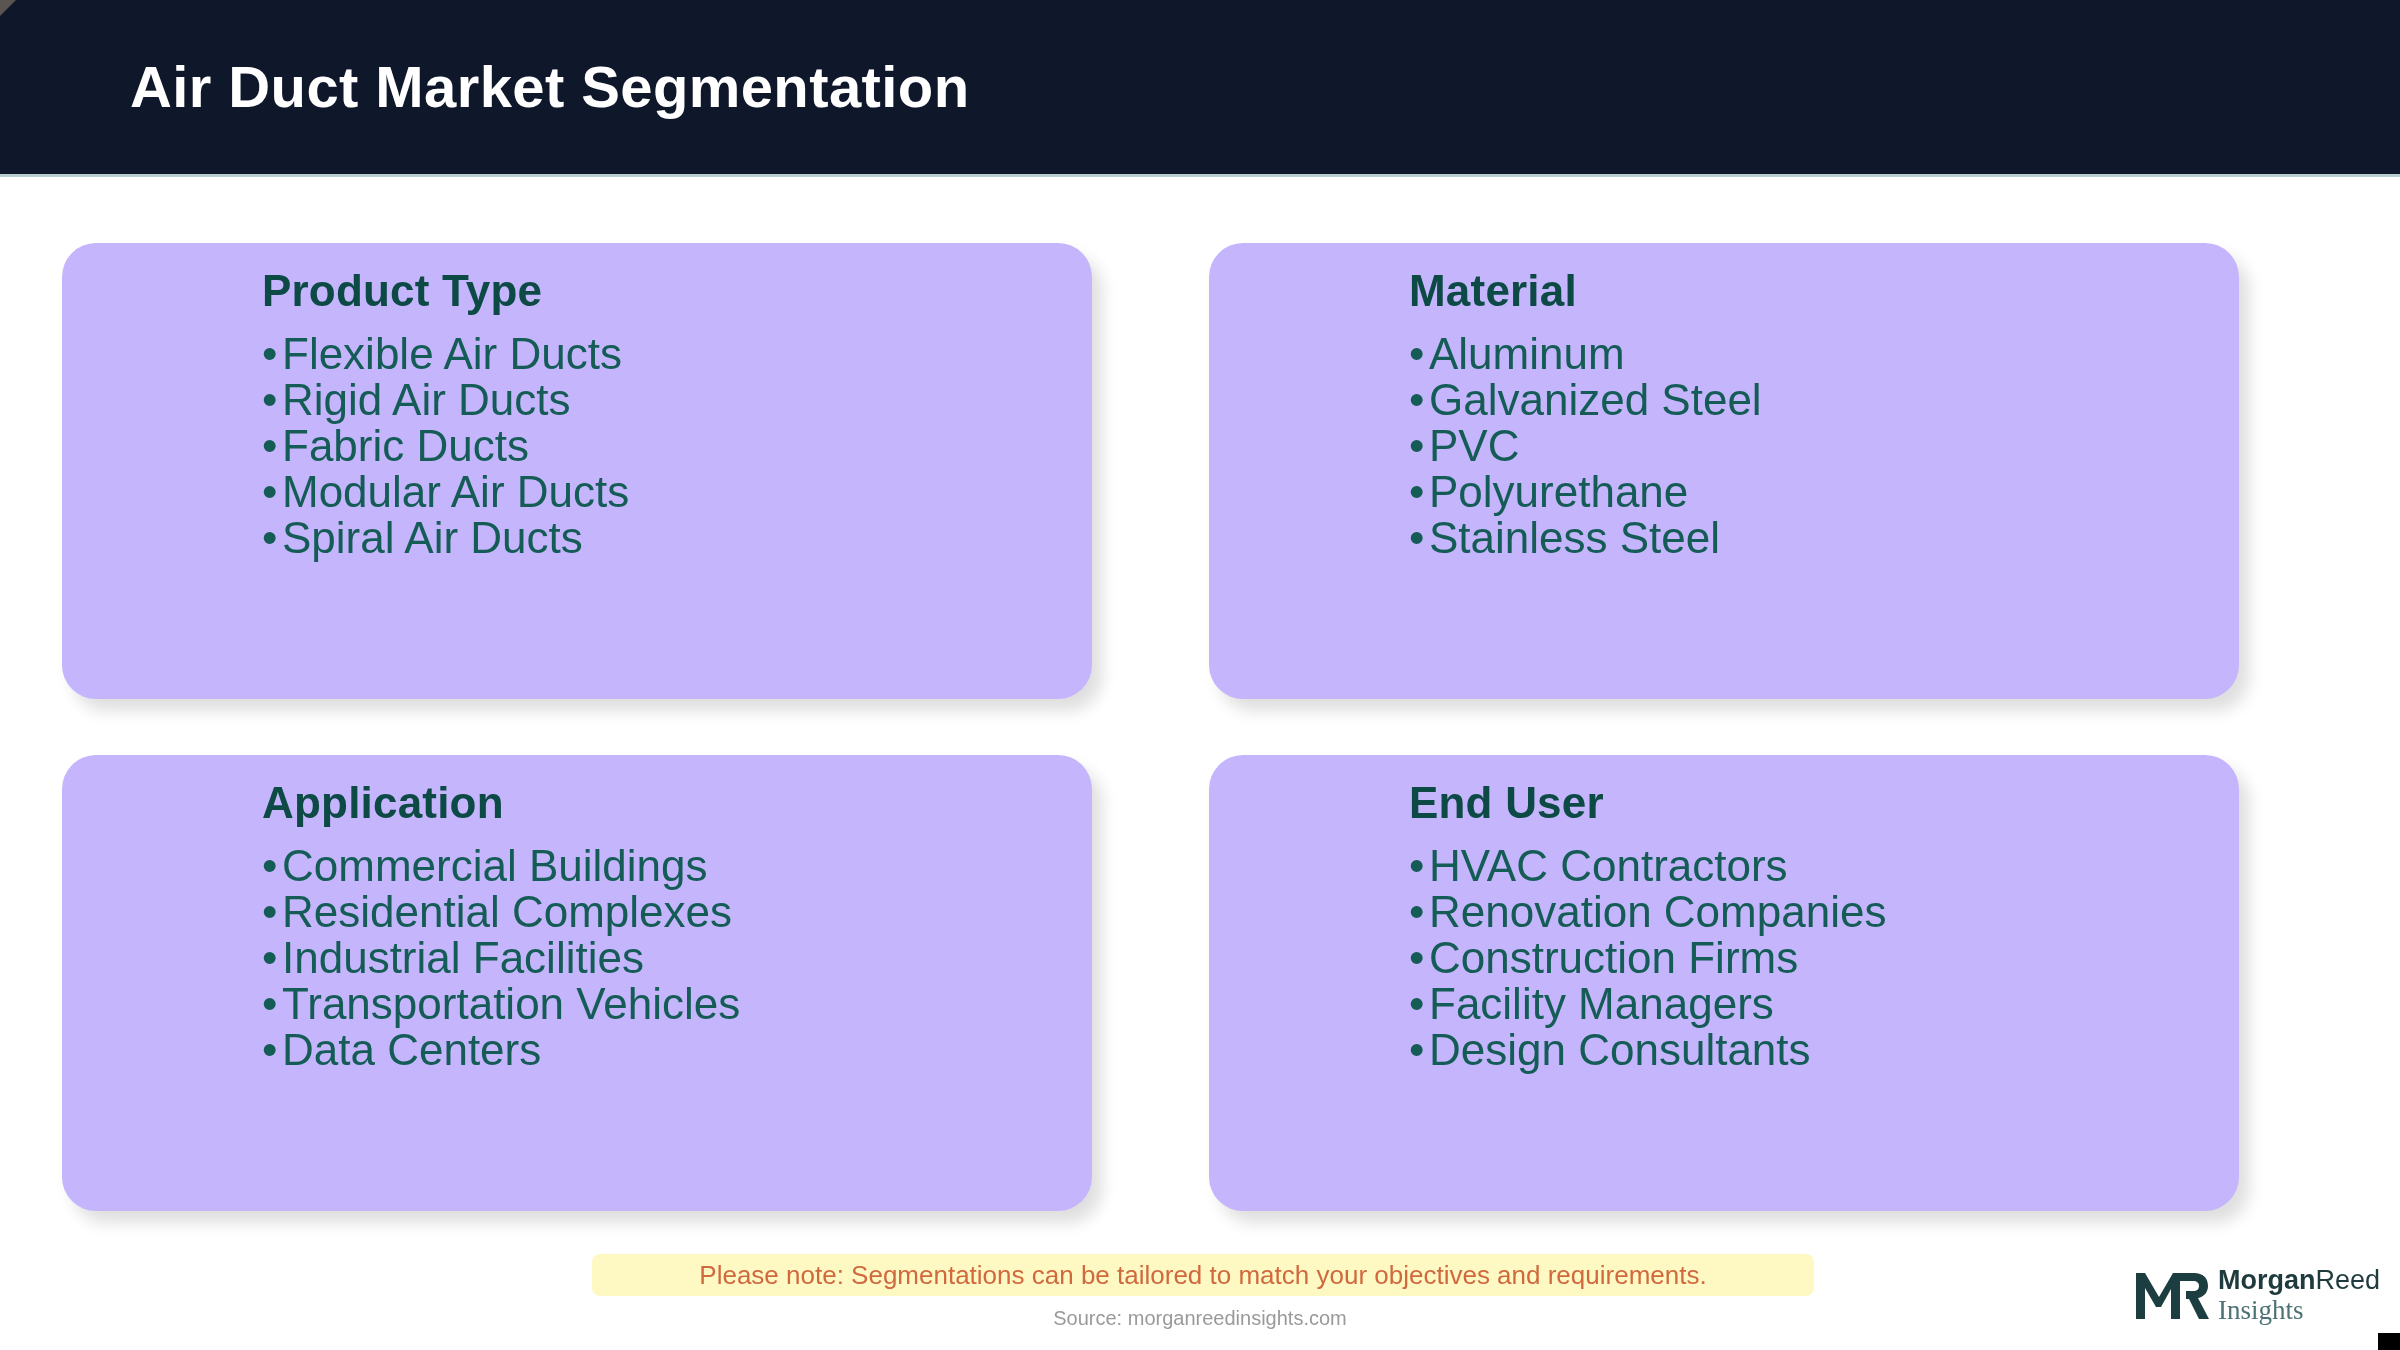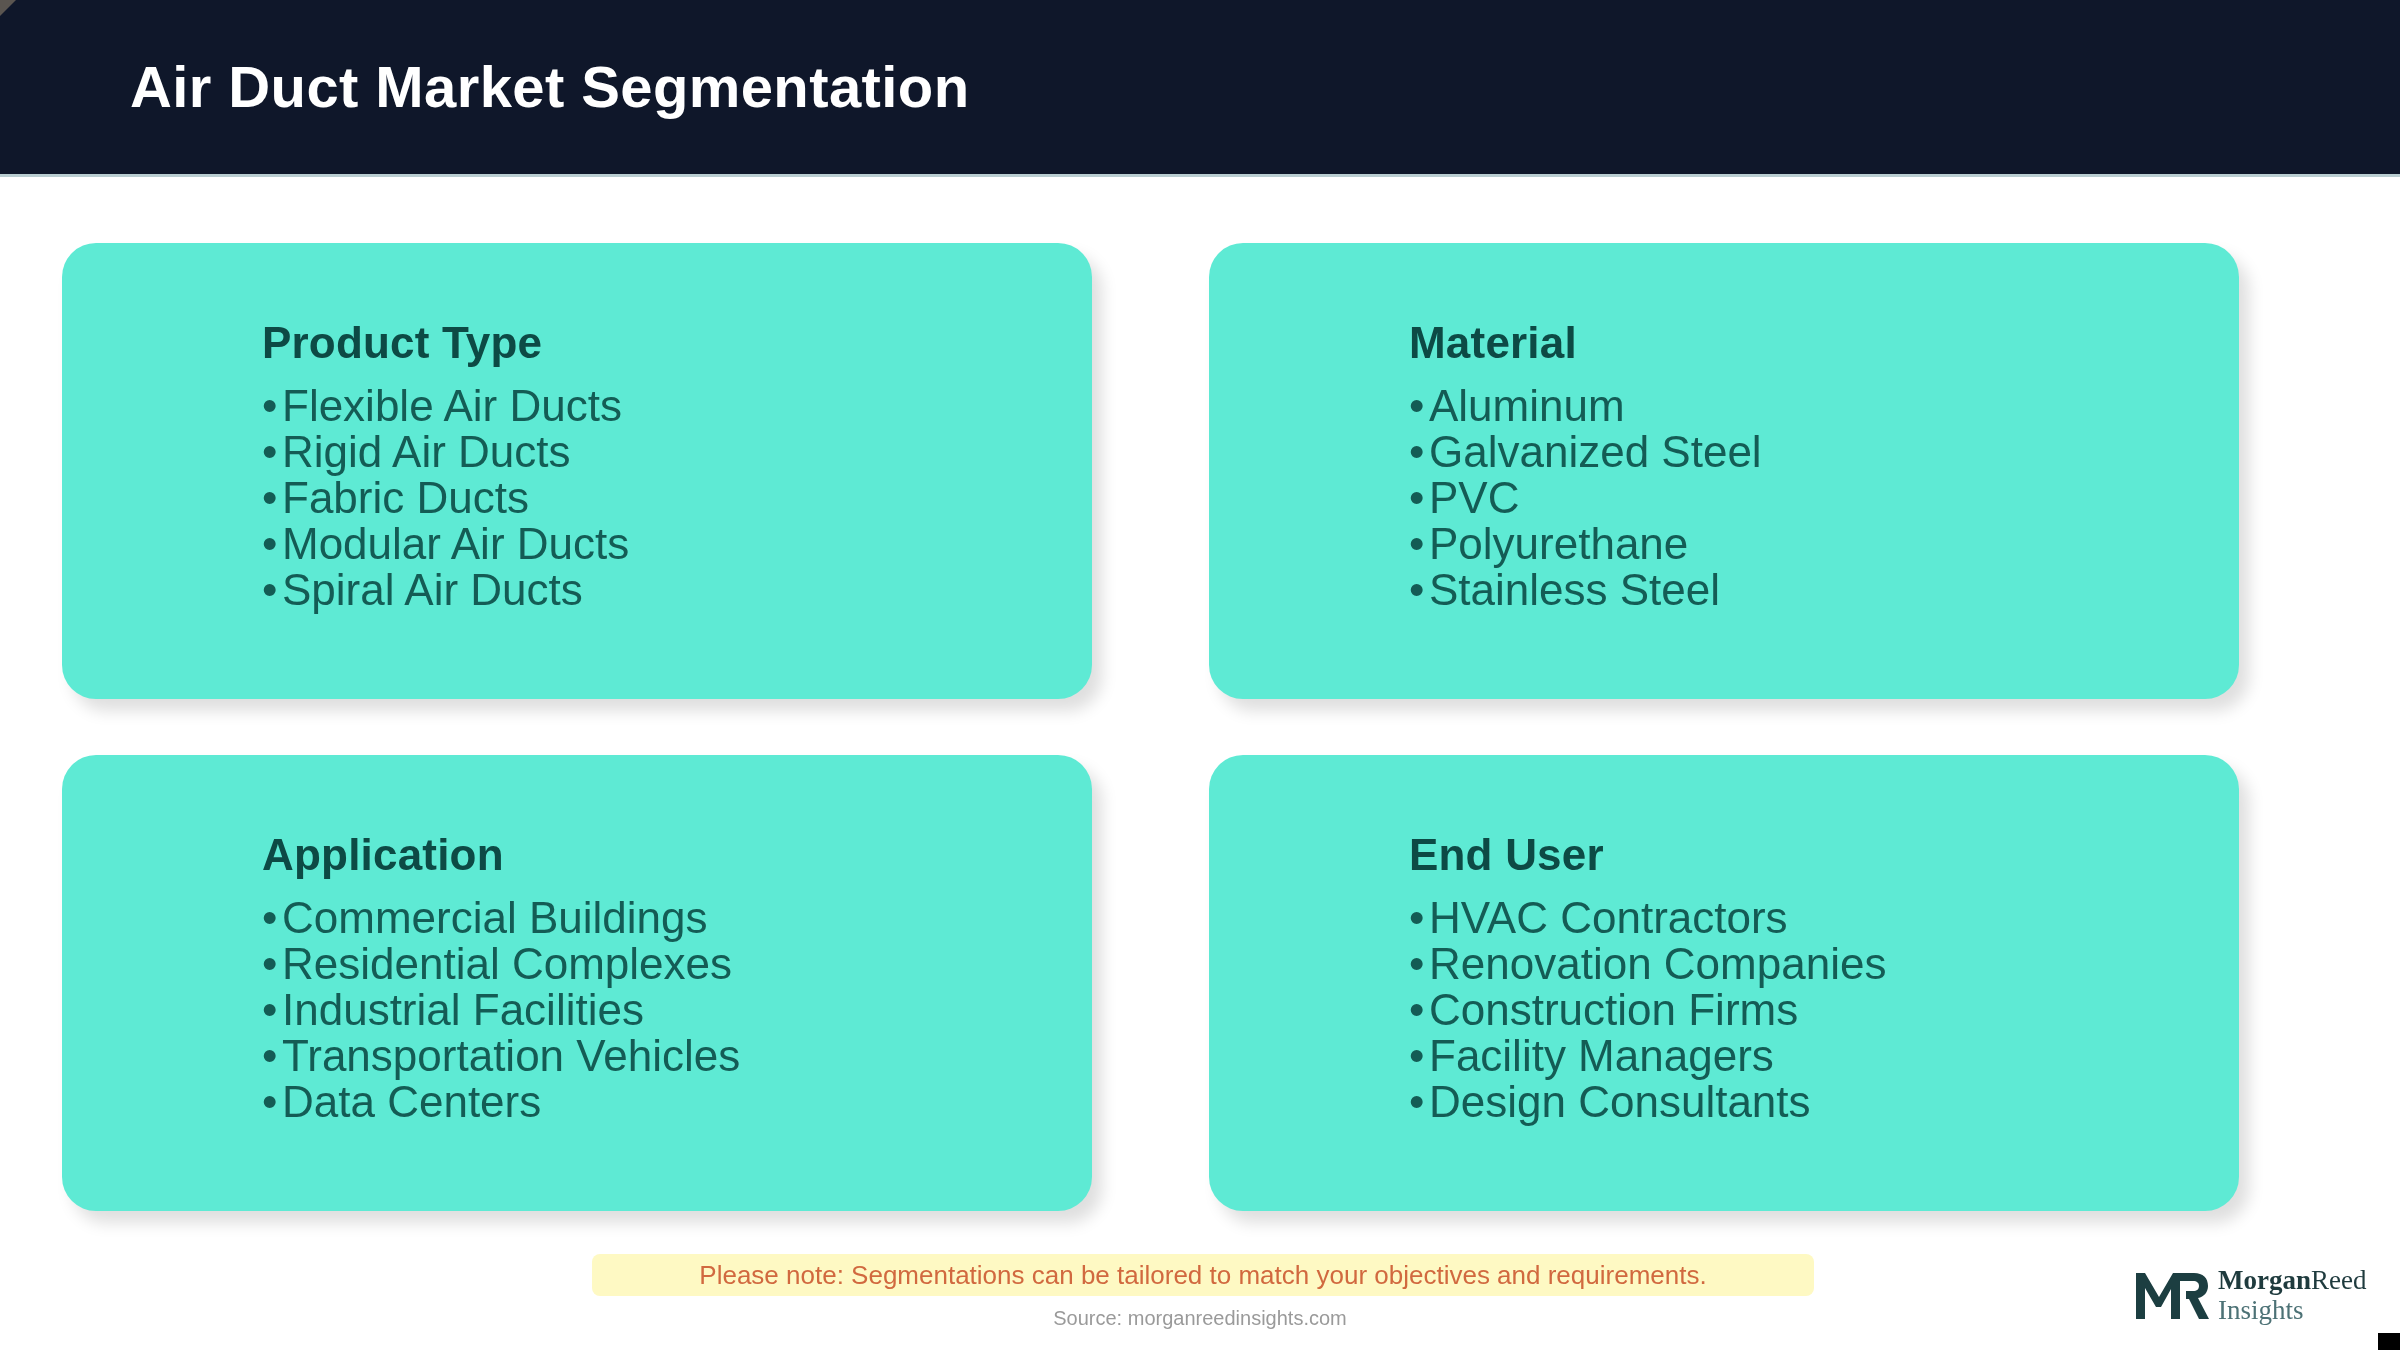--- a/index.html
+++ b/index.html
@@ -59,25 +59,25 @@
     position: absolute;
     left: 62px;
     top: 243px;
     width: 2177px;
     height: 960px;
   }
   .card {
     position: absolute;
     width: 1030px;
     height: 456px;
-    background: #5eead4;
+    background: #c4b5fd;
     border-radius: 34px;
     box-shadow: 10px 12px 16px rgba(0,0,0,0.13);
     box-sizing: border-box;
-    padding: 78px 60px 0 200px;
+    padding: 26px 60px 0 200px;
   }
   .card.c1 { left: 0;     top: 0; }
   .card.c2 { left: 1147px;top: 0; }
   .card.c3 { left: 0;     top: 512px; }
   .card.c4 { left: 1147px;top: 512px; }
 
   .card-title {
     color: #0d4a45;
     font-size: 44px;
     font-weight: bold;
@@ -146,21 +146,21 @@
   .logo-mark {
     width: 76px;
     height: 52px;
     flex: 0 0 auto;
   }
   .logo-words {
     margin-left: 8px;
     line-height: 1;
   }
   .logo-line1 {
-    font-family: Liberation Serif, serif;
+    font-family: Liberation Sans, sans-serif;
     font-size: 27px;
     color: #1f3b3e;
     white-space: nowrap;
   }
   .logo-line1 .bold { font-weight: bold; }
   .logo-line2 {
     font-family: "Liberation Serif", serif;
     font-size: 27px;
     color: #4d7276;
     margin-top: 3px;

